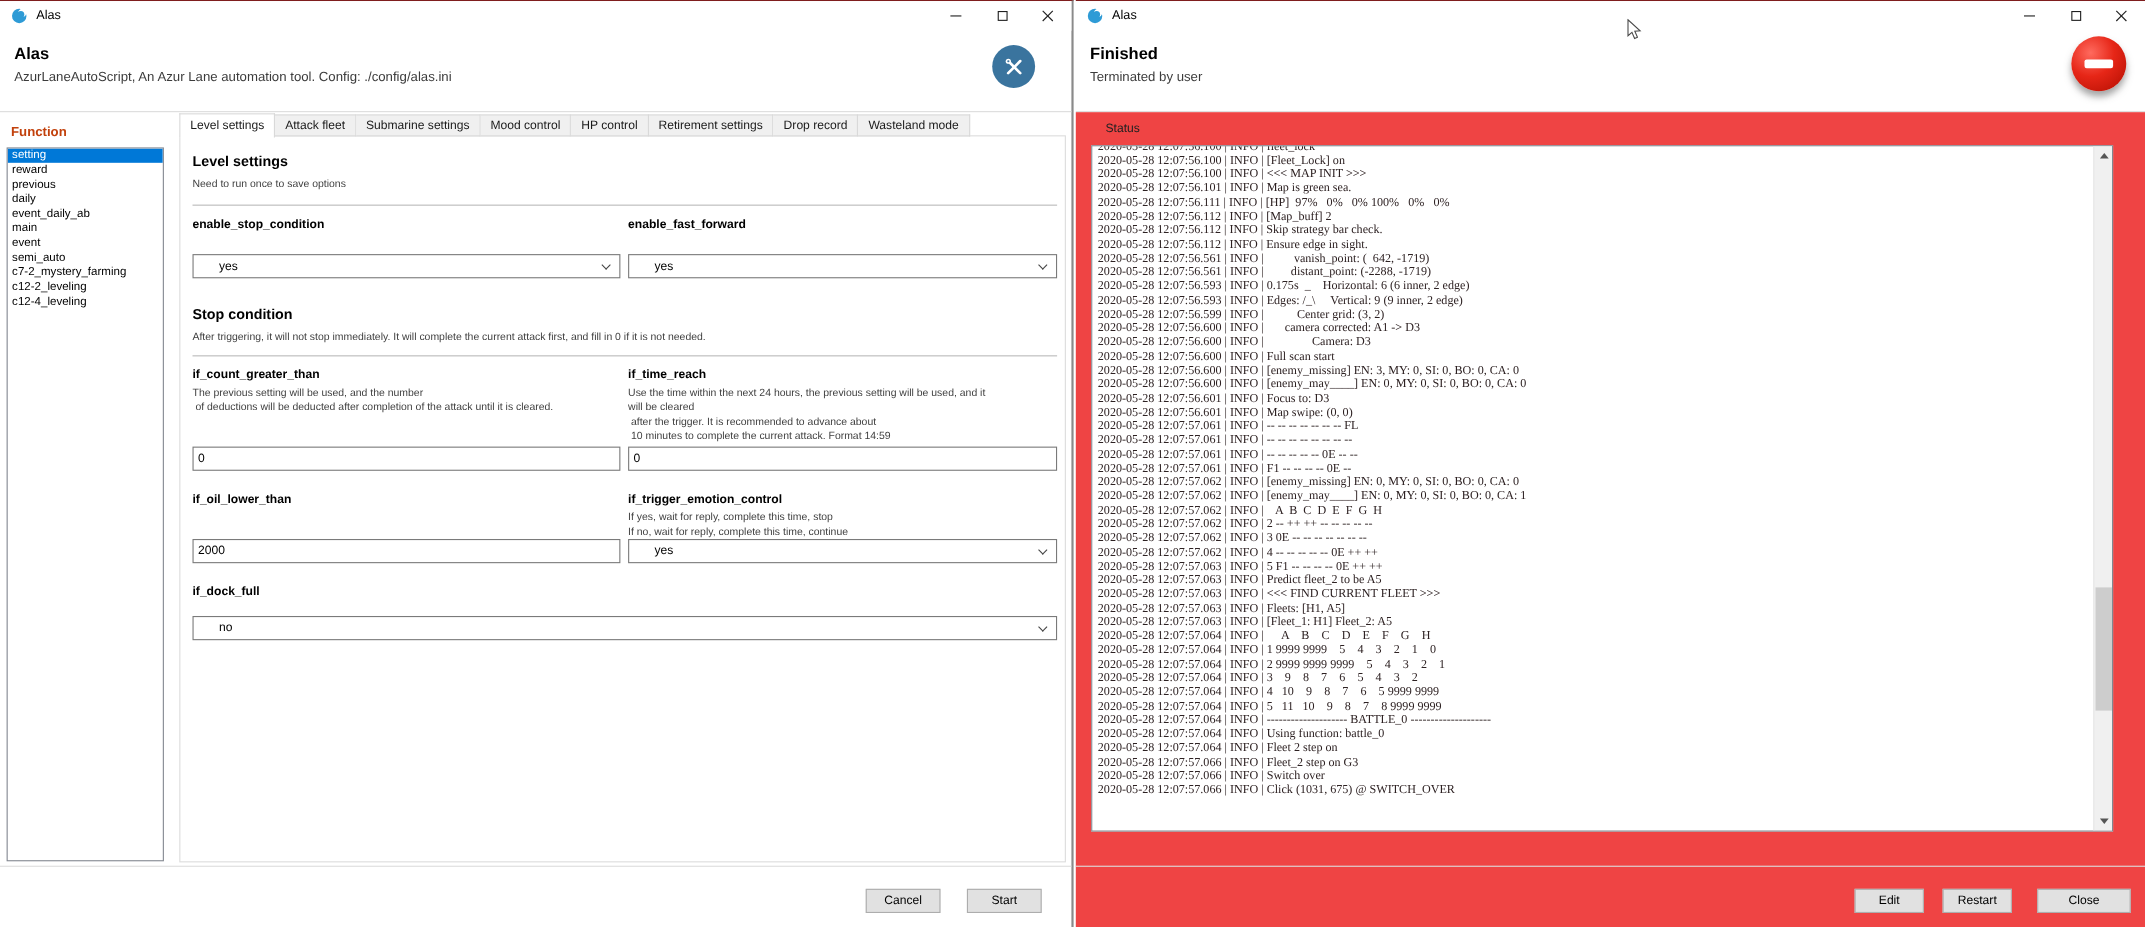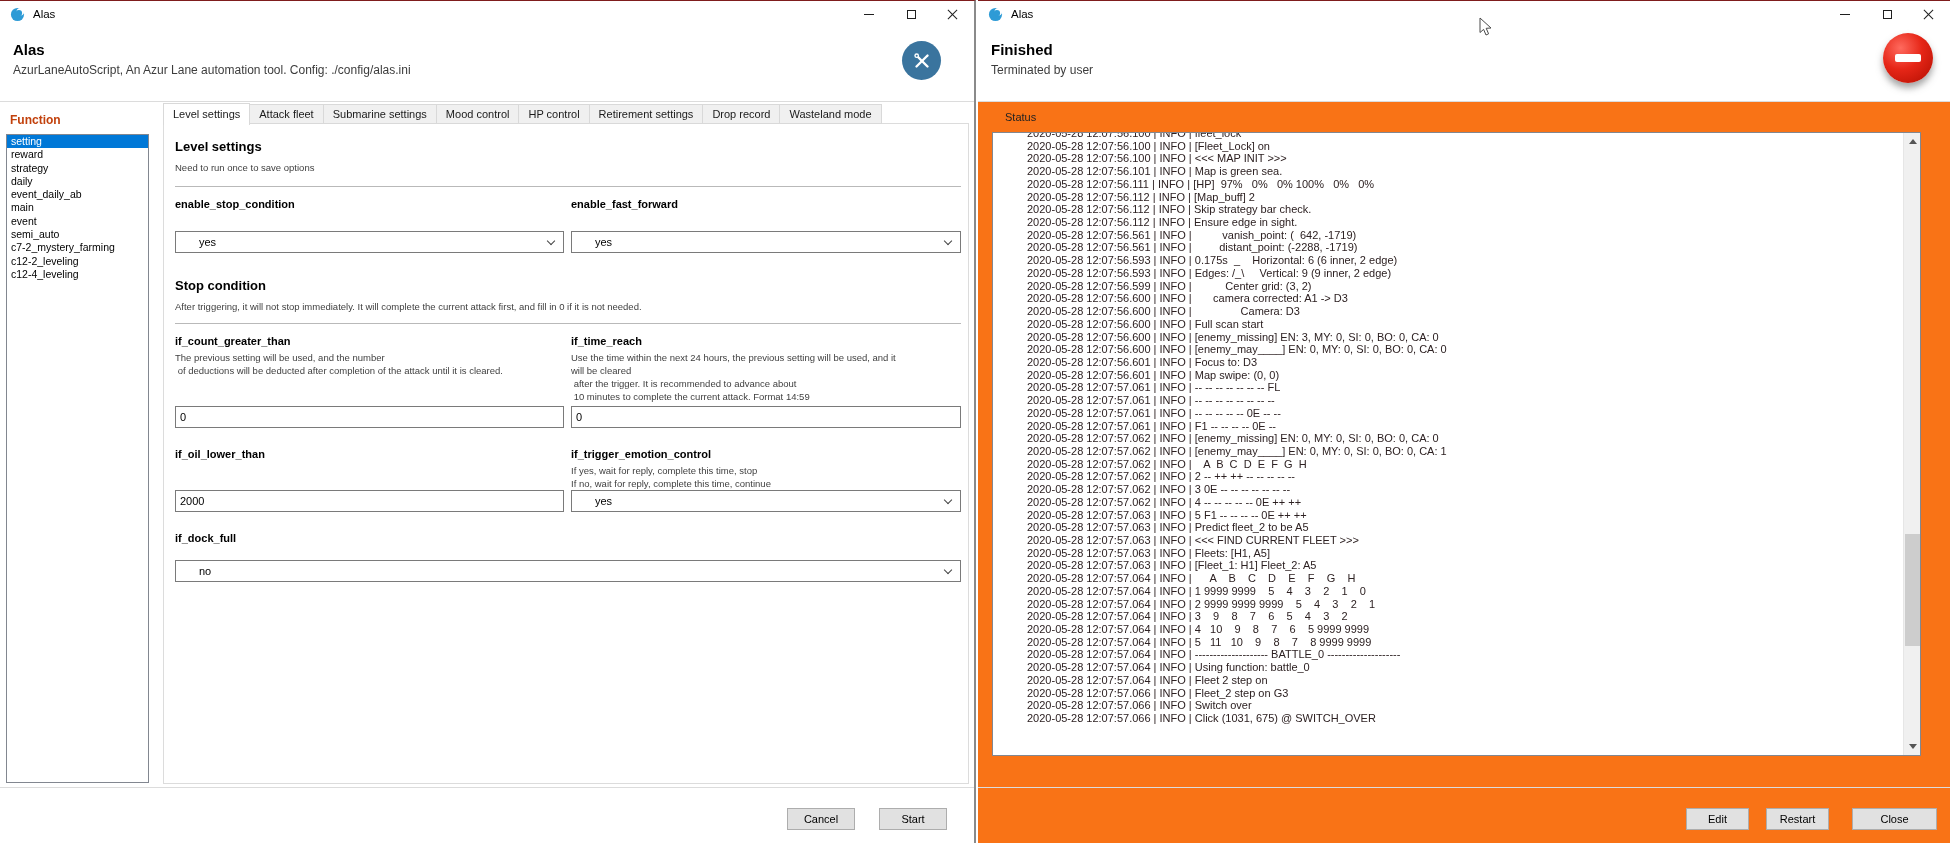--- a/index.html
+++ b/index.html
@@ -68,26 +68,26 @@
   .col1 { left:11px; width:389px; }
   .col2 { left:407px; width:390px; }
 
   
   .footer-div { position:absolute; left:0; right:0; top:786px; height:1px; background:#dcdcdc; }
   .btn { position:absolute; top:807px; height:22px; background:#e1e1e1; border:1px solid #adadad;
          font-size:11px; font-family:"Liberation Sans",sans-serif; color:#000; text-align:center; }
 
   
   .status-label { position:absolute; left:27px; top:110px; font-size:11px; color:#222; }
-  .rbody { position:absolute; left:0; right:0; top:101px; bottom:0; background:#f97316; }
+  .rbody { position:absolute; left:0; right:0; top:101px; bottom:0; background:#ef4444; }
   .logbox { position:absolute; left:14px; top:30px; width:929px; height:624px; background:#fff;
             border:1px solid #828790; overflow:hidden; }
   .log-content { position:absolute; left:5px; top:-6px; right:18px; }
-  .log-line { font-family:Liberation Sans, sans-serif; font-size:11px;
-              line-height:12.72px; height:12.72px; white-space:pre; color:#2d2122;margin-left:29px; }
+  .log-line { font-family:Liberation Serif, serif; font-size:11px;
+              line-height:12.72px; height:12.72px; white-space:pre; color:#2d2122; }
   .vscroll { position:absolute; right:0; top:0; bottom:0; width:17px; background:#f0f0f0; border-left:1px solid #e6e6e6; }
   .sb-btn { position:absolute; left:0; width:17px; height:17px; display:flex; align-items:center; justify-content:center; }
   .sb-up { top:0; } .sb-down { bottom:0; }
   .tri-up { width:0; height:0; border-left:4px solid transparent; border-right:4px solid transparent; border-bottom:5px solid #555; }
   .tri-down { width:0; height:0; border-left:4px solid transparent; border-right:4px solid transparent; border-top:5px solid #555; }
   .sb-thumb { position:absolute; left:1px; top:401px; width:15px; height:112px; background:#cdcdcd; }
 
   .cursor { position:absolute; left:1479px; top:17px; z-index:50; }
 </style>
 </head>
@@ -125,21 +125,21 @@
       <circle cx="6.2" cy="6.2" r="2.6" fill="#fff"></circle>
       <circle cx="6.2" cy="6.2" r="1.1" fill="#3a749e"></circle>
     </svg>
   </div>
   <div class="hdiv"></div>
 
   <div class="func-label">Function</div>
   <div class="listbox">
       <div class="list-item selected">setting</div>
       <div class="list-item">reward</div>
-      <div class="list-item">strategy</div>
+      <div class="list-item">previous</div>
       <div class="list-item">daily</div>
       <div class="list-item">event_daily_ab</div>
       <div class="list-item">main</div>
       <div class="list-item">event</div>
       <div class="list-item">semi_auto</div>
       <div class="list-item">c7-2_mystery_farming</div>
       <div class="list-item">c12-2_leveling</div>
       <div class="list-item">c12-4_leveling</div>
     </div>
 

